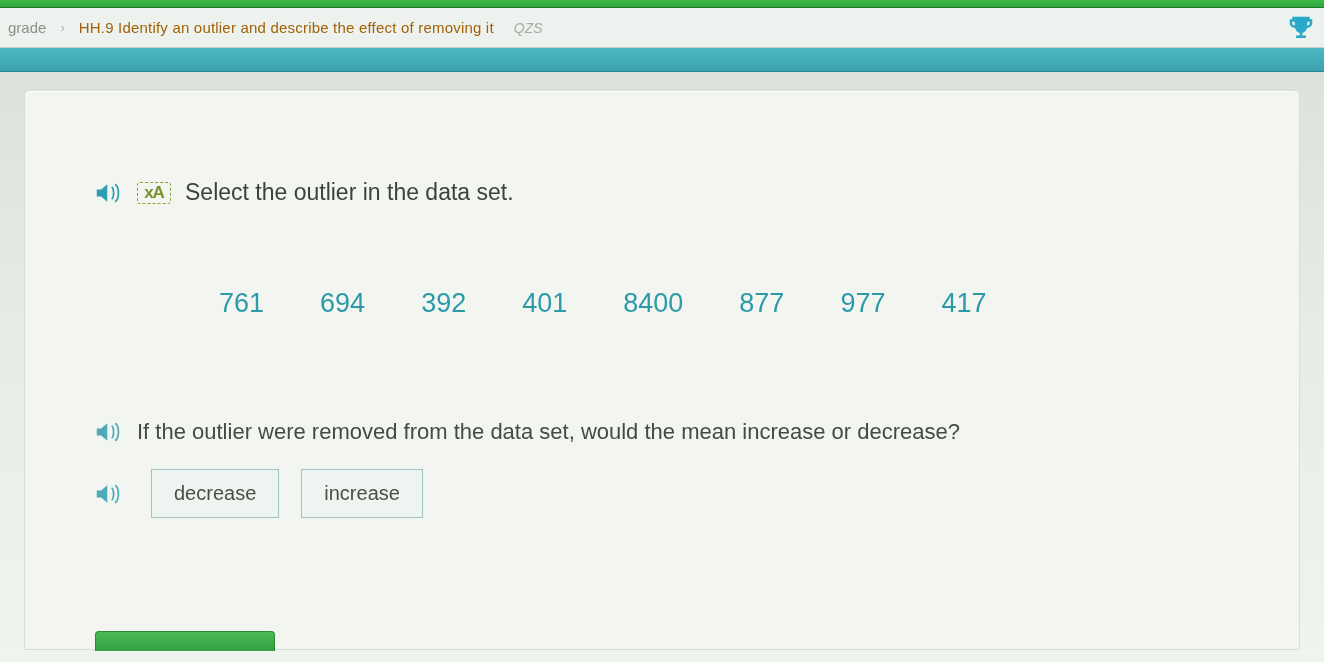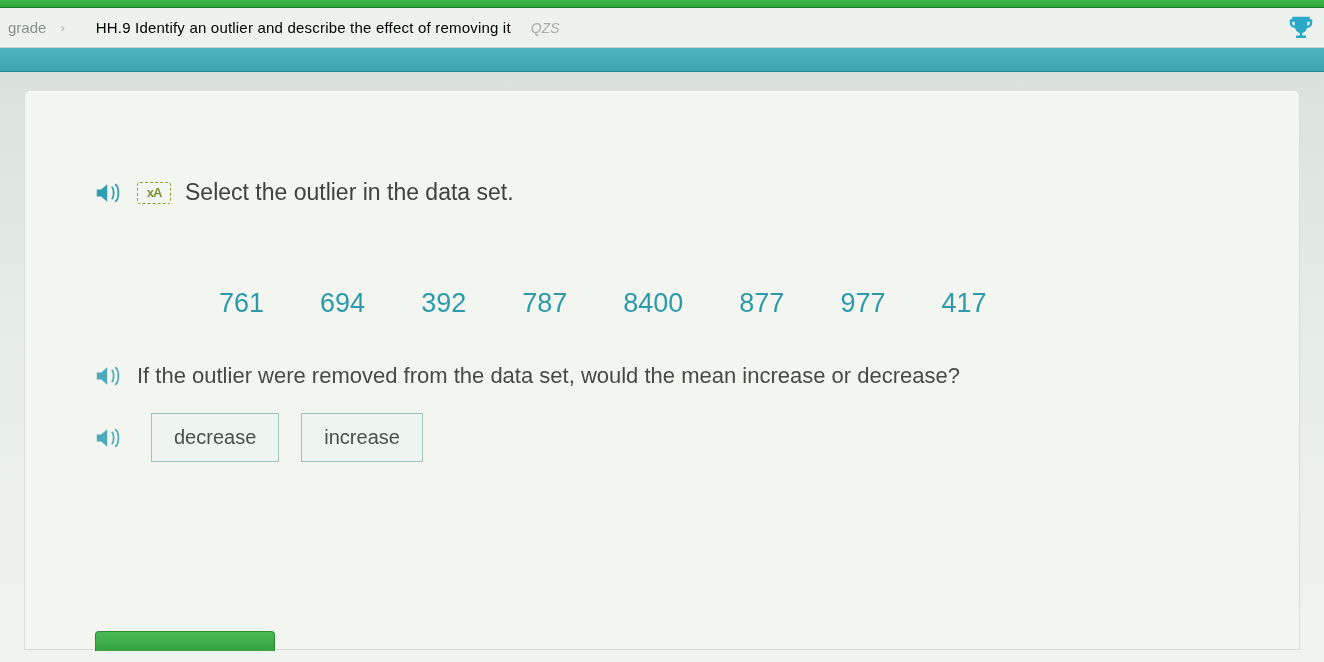--- a/index.html
+++ b/index.html
@@ -18,21 +18,21 @@
     border-bottom: 1px solid #c9d2c9;
     display: flex;
     align-items: center;
     padding: 0 8px;
     font-size: 15px;
     color: #6a726a;
     gap: 14px;
   }
   .breadcrumb .grade { color: #8a918a; }
   .breadcrumb .chev { color: #aeb6ad; font-size: 13px; }
-  .breadcrumb .title { color: #000000; letter-spacing: .2px; margin-left: 17px; }
+  .breadcrumb .title { color: #a16207; letter-spacing: .2px; }
   .breadcrumb .code { color: #a7ada6; margin-left: 6px; font-size: 14px; font-style: italic; }
   .breadcrumb .trophy {
     margin-left: auto;
     width: 30px; height: 30px;
     display: flex; align-items: center; justify-content: center;
     color: #2aa8c7;
   }
   .teal-strip {
     height: 24px;
     background: linear-gradient(180deg, #4fb7c1, #3aa3ad);
@@ -64,29 +64,29 @@
   }
   .speaker-icon svg { width: 28px; height: 24px; }
   .speaker-icon.dim svg { opacity: .85; }
 
   .immersive-icon {
     width: 34px; height: 22px;
     border: 1.5px dashed #8ea23a;
     border-radius: 3px;
     display: inline-flex; align-items: center; justify-content: center;
     color: #7d9030;
-    font-size: 13px; font-weight: bold;
+    font-size: 17px; font-weight: bold;
     letter-spacing: -1px;
   }
 
   .data-row {
     display: flex;
     gap: 48px;
     padding-left: 120px;
-    margin-bottom: 42px;
+    margin-bottom: 98px;
   }
   .data-item {
     font-size: 27px;
     color: #2c9aa9;
     cursor: pointer;
     padding: 2px 4px;
   }
 
   .row.prompt2 { margin-bottom: 24px; }
   .q2-text { font-size: 22px; color: #454a44; }
@@ -144,21 +144,21 @@
           </svg>
       </span>
       <span class="immersive-icon">xA</span>
       <span class="prompt-text">Select the outlier in the data set.</span>
     </div>
 
     <div class="data-row">
       <span class="data-item">761</span>
       <span class="data-item">694</span>
       <span class="data-item">392</span>
-      <span class="data-item">787</span>
+      <span class="data-item">401</span>
       <span class="data-item">8400</span>
       <span class="data-item">877</span>
       <span class="data-item">977</span>
       <span class="data-item">417</span>
     </div>
 
     <div class="row prompt2">
       <span class="speaker-icon dim">
         <svg viewBox="0 0 32 24">
             <path fill="currentColor" d="M2 8h5l7-6v20l-7-6H2z"></path>

